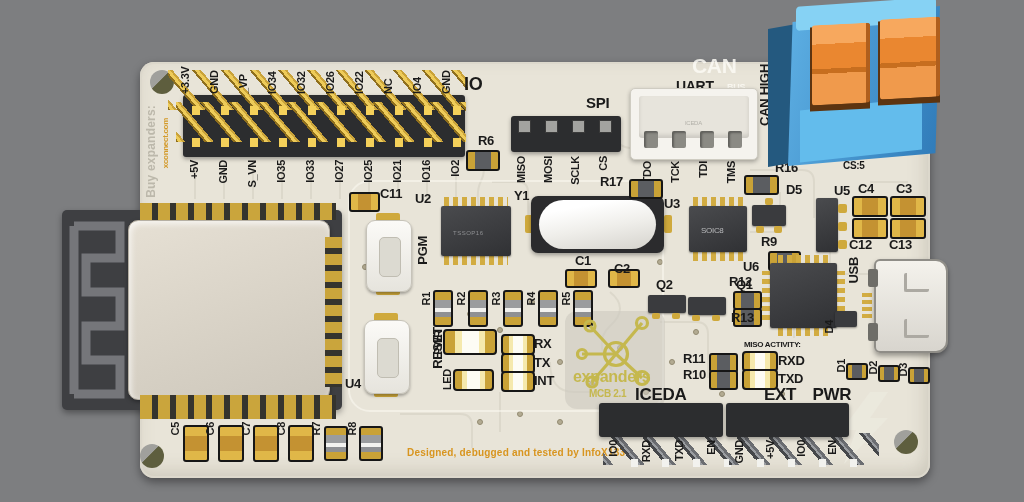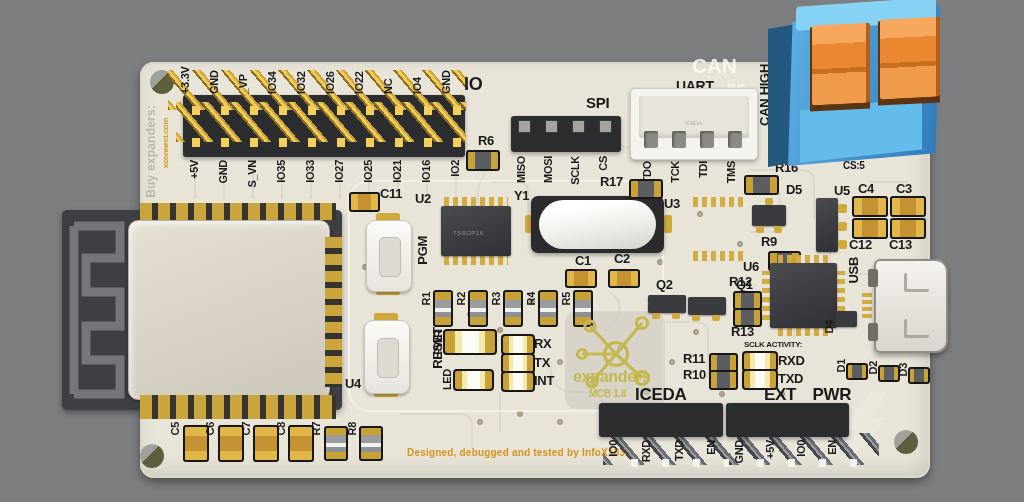--- a/index.html
+++ b/index.html
@@ -207,26 +207,29 @@
   <div class="a" style="left:531px;top:196px;width:133px;height:57px;background:#2b2b2d;border-radius:7px;box-shadow:0 2px 4px rgba(0,0,0,.35)">
     <div class="a" style="left:8px;top:4px;width:117px;height:49px;border-radius:25px;background:linear-gradient(170deg,#ffffff 20%,#efeeea 55%,#d5d3cd)"></div>
   </div>
   <span class="s ref" style="left:514px;top:189px">Y1</span>
 
   <div class="pass r" style="left:629px;top:179px;width:30px;height:16px"></div>
   <span class="s ref" style="left:600px;top:175px">R17</span>
 
   <div class="leads" style="left:693px;top:197px;width:50px;height:10px"></div>
   <div class="leads" style="left:693px;top:251px;width:50px;height:10px"></div>
+  <div class="chip" style="left:689px;top:206px;width:58px;height:46px">
+    <span class="s" style="left:12px;top:19px;font-size:8px;font-weight:400;color:#b9babc">SOIC8</span>
+  </div>
   <span class="s ref" style="left:664px;top:197px">U3</span>
 
   <div class="pass c" style="left:565px;top:269px;width:28px;height:15px"></div>
   <span class="s ref" style="left:575px;top:254px">C1</span>
   <div class="pass c" style="left:608px;top:269px;width:28px;height:15px"></div>
-  <span class="s ref" style="left:614px;top:252px">C2</span>
+  <span class="s ref" style="left:614px;top:262px">C2</span>
 
   <div class="pass r" style="left:466px;top:150px;width:30px;height:17px"></div>
   <span class="s ref" style="left:478px;top:134px">R6</span>
 
   <div class="pass rv" style="left:433px;top:290px;width:16px;height:33px"></div>
   <div class="pass rv" style="left:468px;top:290px;width:16px;height:33px"></div>
   <div class="pass rv" style="left:503px;top:290px;width:16px;height:33px"></div>
   <div class="pass rv" style="left:538px;top:290px;width:16px;height:33px"></div>
   <div class="pass rv" style="left:573px;top:290px;width:16px;height:33px"></div>
   <span class="s vd" style="left:375px;top:292px">R1</span>
@@ -255,21 +258,21 @@
       <line x1="40" y1="40" x2="66" y2="64"></line>
       <circle cx="40" cy="40" r="11.5"></circle>
       <circle cx="14" cy="12" r="5"></circle>
         <circle cx="66" cy="9" r="5.5"></circle>
         <circle cx="6" cy="40" r="4.5"></circle>
       <circle cx="16" cy="68" r="5"></circle>
         <circle cx="66" cy="64" r="6.5"></circle>
     </g>
   </svg>
   <span class="s" style="left:573px;top:371px;font-size:16px;color:#c5b84e">expanders</span>
-  <span class="s" style="left:589px;top:388px;font-size:10px;color:#c5b84e">MCB 1.8</span>
+  <span class="s" style="left:589px;top:388px;font-size:10px;color:#c5b84e">MCB 2.1</span>
 
   <div class="pass r" style="left:744px;top:175px;width:31px;height:16px"></div>
   <span class="s ref" style="left:775px;top:161px">R16</span>
 
   <div class="sot" style="left:752px;top:205px;width:34px;height:21px"></div>
   <div class="pad" style="left:756px;top:226px;width:8px;height:7px"></div>
   <div class="pad" style="left:774px;top:226px;width:8px;height:7px"></div>
   <div class="pad" style="left:765px;top:198px;width:8px;height:7px"></div>
   <span class="s ref" style="left:786px;top:183px">D5</span>
 
@@ -303,34 +306,34 @@
   <div class="pad" style="left:672px;top:313px;width:8px;height:6px"></div>
   <span class="s ref" style="left:656px;top:278px">Q2</span>
   <div class="sot" style="left:688px;top:297px;width:38px;height:18px"></div>
   <div class="pad" style="left:692px;top:315px;width:8px;height:6px"></div>
   <div class="pad" style="left:712px;top:315px;width:8px;height:6px"></div>
   <span class="s ref" style="left:736px;top:278px">Q1</span>
 
   <div class="pass r" style="left:733px;top:291px;width:25px;height:15px"></div>
   <span class="s ref" style="left:729px;top:275px">R12</span>
   <div class="pass r" style="left:733px;top:308px;width:25px;height:15px"></div>
-  <span class="s ref" style="left:731px;top:325px">R13</span>
+  <span class="s ref" style="left:731px;top:311px">R13</span>
 
   <span class="s vd ref" style="left:801px;top:257px">USB</span>
   <div class="a" style="left:862px;top:290px;width:10px;height:28px;background:repeating-linear-gradient(0deg,#d2ac42 0 4px,transparent 4px 7px)"></div>
   <div class="a" style="left:874px;top:259px;width:70px;height:90px;background:linear-gradient(180deg,#f4f2ec,#d8d5ce);border:2px solid #8f8d87;border-radius:6px 12px 12px 6px;box-shadow:0 3px 5px rgba(0,0,0,.35);z-index:7">
     <div class="a" style="left:-8px;top:8px;width:10px;height:18px;background:#6e6d68;border-radius:2px"></div>
     <div class="a" style="left:-8px;top:62px;width:10px;height:18px;background:#6e6d68;border-radius:2px"></div>
     <div class="a" style="left:28px;top:12px;width:22px;height:16px;border-left:3px solid #aca9a2;border-bottom:3px solid #aca9a2;border-radius:2px"></div>
     <div class="a" style="left:28px;top:58px;width:22px;height:16px;border-left:3px solid #aca9a2;border-bottom:3px solid #aca9a2;border-radius:2px"></div>
   </div>
   <div class="sot" style="left:835px;top:311px;width:22px;height:16px"></div>
   <span class="s vd" style="left:778px;top:320px">D4</span>
 
-  <span class="s" style="left:744px;top:339px;font-size:8px">SCLK ACTIVITY:</span>
+  <span class="s" style="left:744px;top:339px;font-size:8px">MISO ACTIVITY:</span>
   <div class="pass r" style="left:709px;top:353px;width:25px;height:16px"></div>
   <span class="s ref" style="left:683px;top:352px">R11</span>
   <div class="pass r" style="left:709px;top:370px;width:25px;height:16px"></div>
   <span class="s ref" style="left:683px;top:368px">R10</span>
   <div class="led" style="left:742px;top:351px;width:32px;height:17px"></div>
   <span class="s ref" style="left:778px;top:354px">RXD</span>
   <div class="led" style="left:742px;top:369px;width:32px;height:17px"></div>
   <span class="s ref" style="left:778px;top:372px">TXD</span>
 
   <div class="pass r" style="left:846px;top:363px;width:18px;height:13px"></div>

